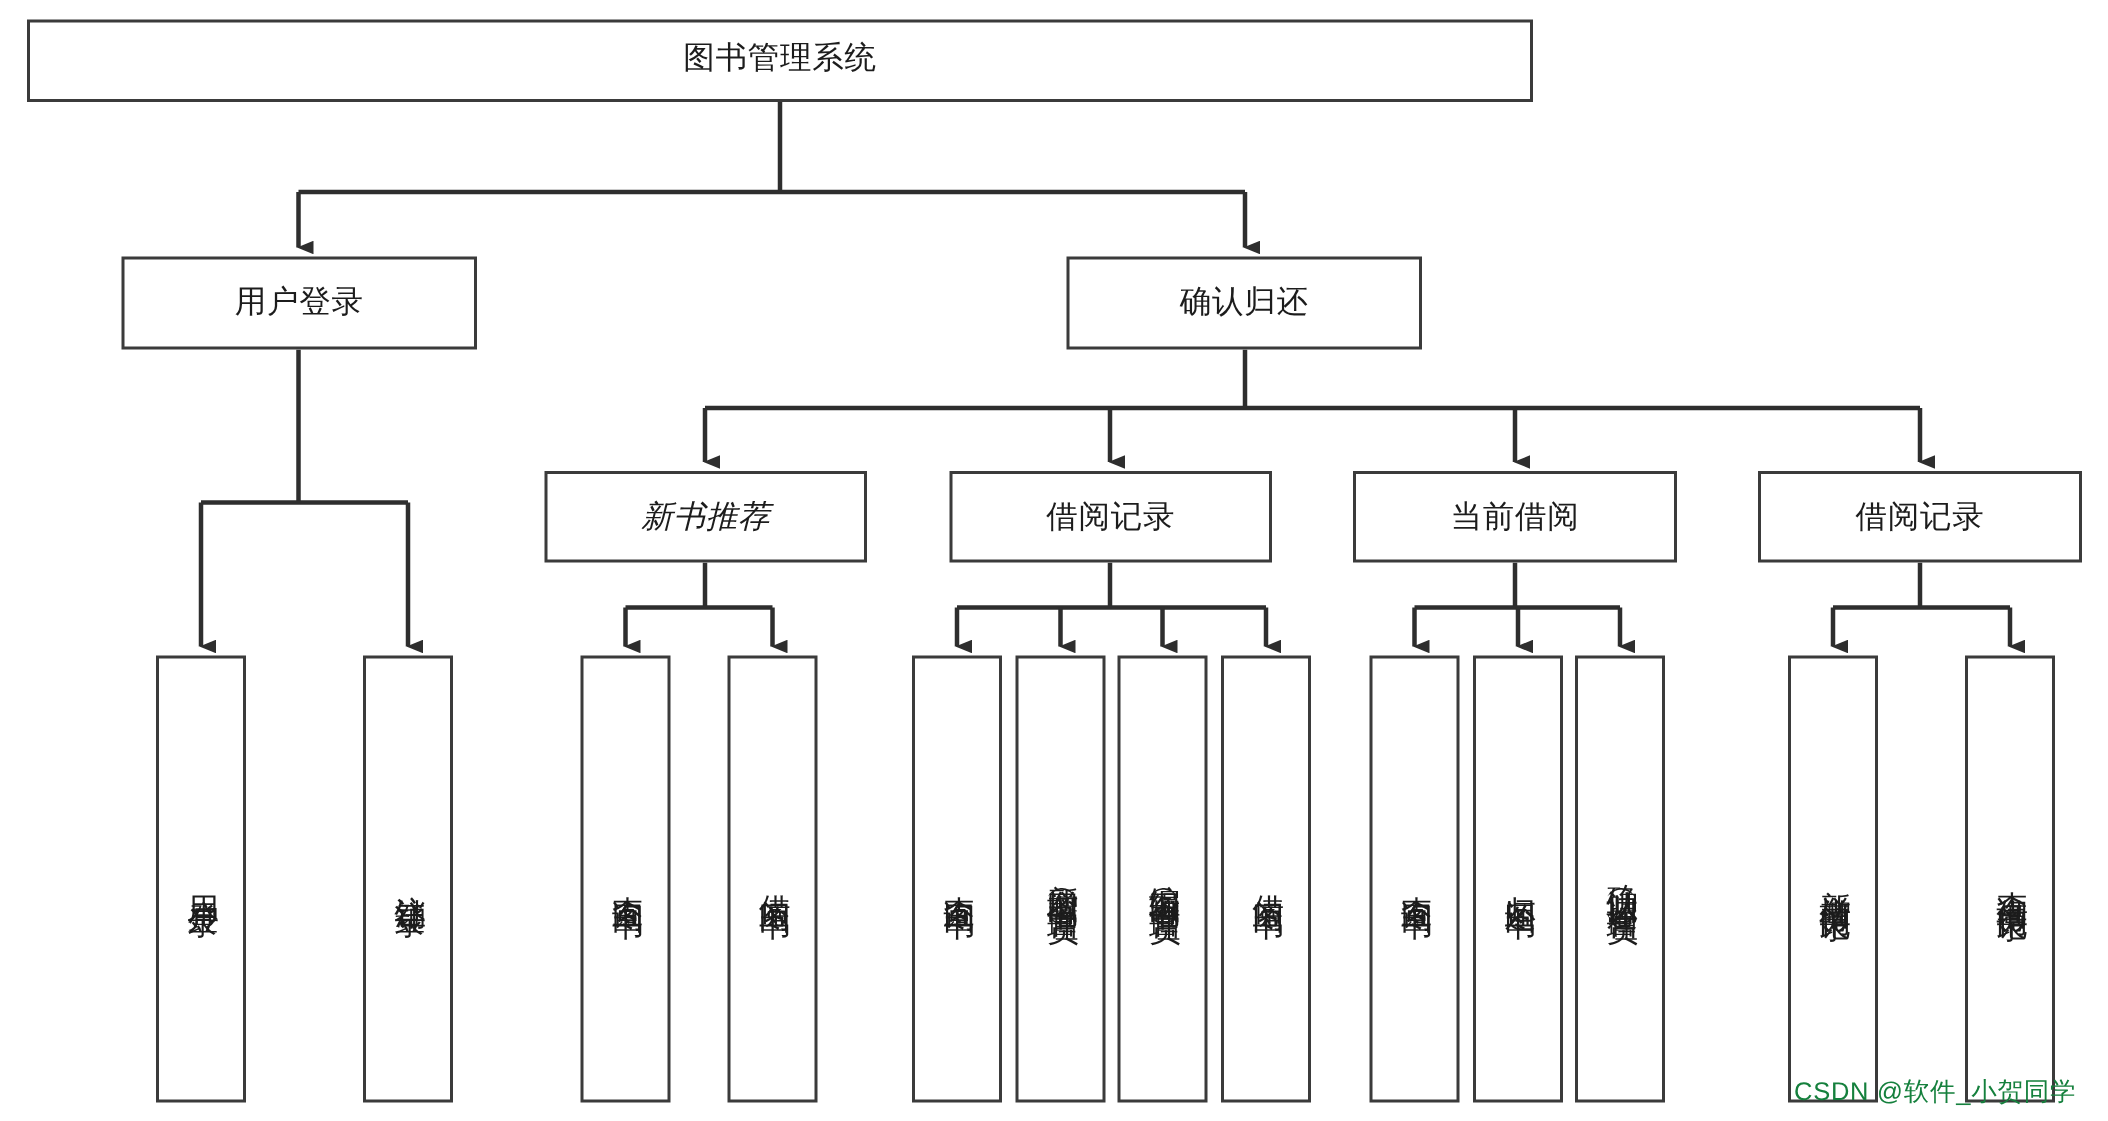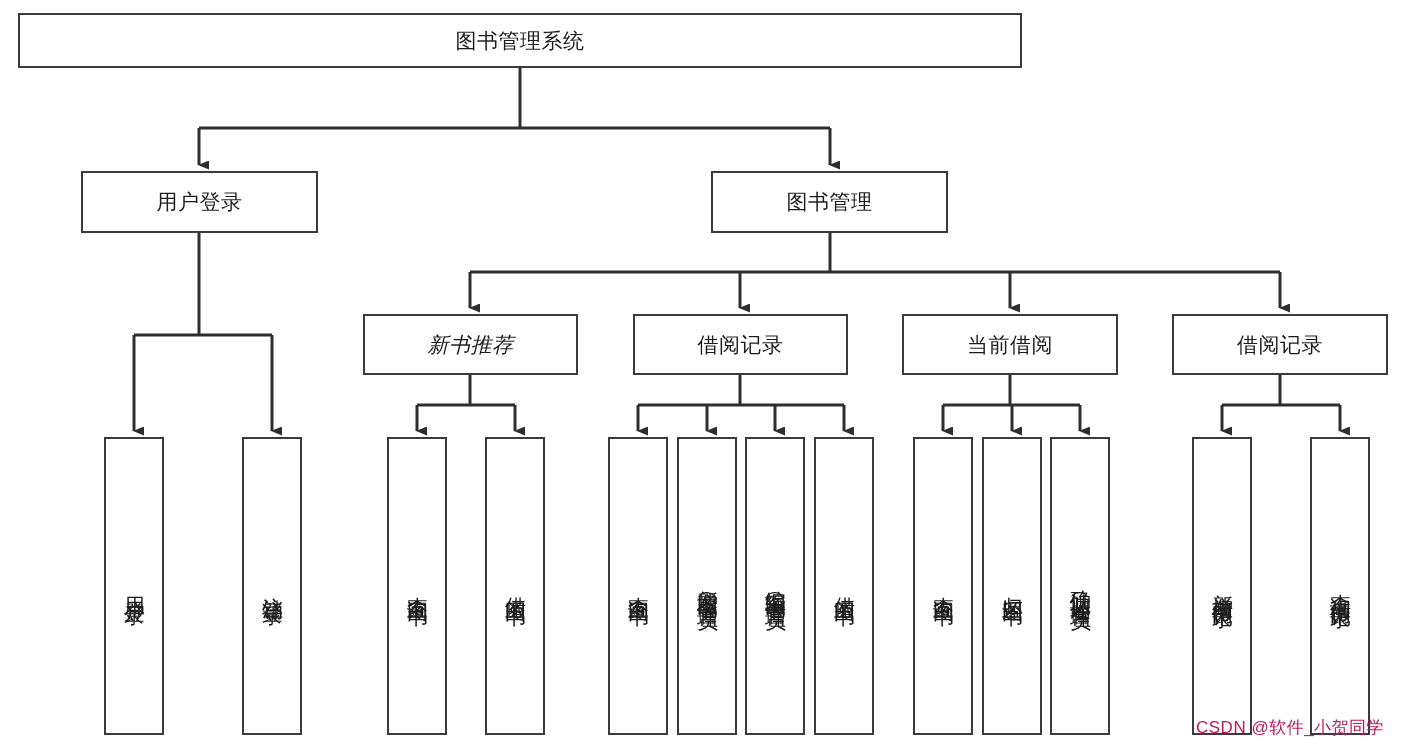--- a/index.html
+++ b/index.html
@@ -44,21 +44,21 @@
     font-size: 21px;
     line-height: 1.28;
     writing-mode: vertical-rl;
     text-orientation: upright;
     letter-spacing: 3px;
     white-space: nowrap;
   }
   .watermark {
     position: absolute;
     font-size: 17px;
-    color: #be185d;
+    color: #15803d;
     white-space: nowrap;
     letter-spacing: 0.5px;
   }
 </style>
 </head>
 <body>
 
 <div id="canvas">
 
   <svg id="diagram-svg" viewBox="0 0 1405 747" xmlns="http://www.w3.org/2000/svg">
@@ -107,29 +107,29 @@
       <path d="M 1012 405 L 1012 431" marker-end="url(#arrowhead)"></path>
       <path d="M 1080 405 L 1080 431" marker-end="url(#arrowhead)"></path>
 
       <path d="M 1280 375 L 1280 405"></path>
       <path d="M 1222 405 L 1340 405"></path>
       <path d="M 1222 405 L 1222 431" marker-end="url(#arrowhead)"></path>
       <path d="M 1340 405 L 1340 431" marker-end="url(#arrowhead)"></path>
     </g>
   </svg>
 
-  <div class="node-box" style="left:18px; top:13px; width:1004px; height:55px;">
+  <div class="node-box" style="left:18px; top:13px; width:1004px; height:55px;font-family:Liberation Mono, monospace;">
     <span class="node-label-h">图书管理系统</span>
   </div>
 
   <div class="node-box" style="left:81px; top:171px; width:237px; height:62px;">
     <span class="node-label-h">用户登录</span>
   </div>
   <div class="node-box" style="left:711px; top:171px; width:237px; height:62px;">
-    <span class="node-label-h">图书管理</span>
+    <span class="node-label-h">确认归还</span>
   </div>
 
   <div class="node-box" style="left:363px; top:314px; width:215px; height:61px;font-style:italic;">
     <span class="node-label-h">新书推荐</span>
   </div>
   <div class="node-box" style="left:633px; top:314px; width:215px; height:61px;">
     <span class="node-label-h">借阅记录</span>
   </div>
   <div class="node-box" style="left:902px; top:314px; width:216px; height:61px;">
     <span class="node-label-h">当前借阅</span>

